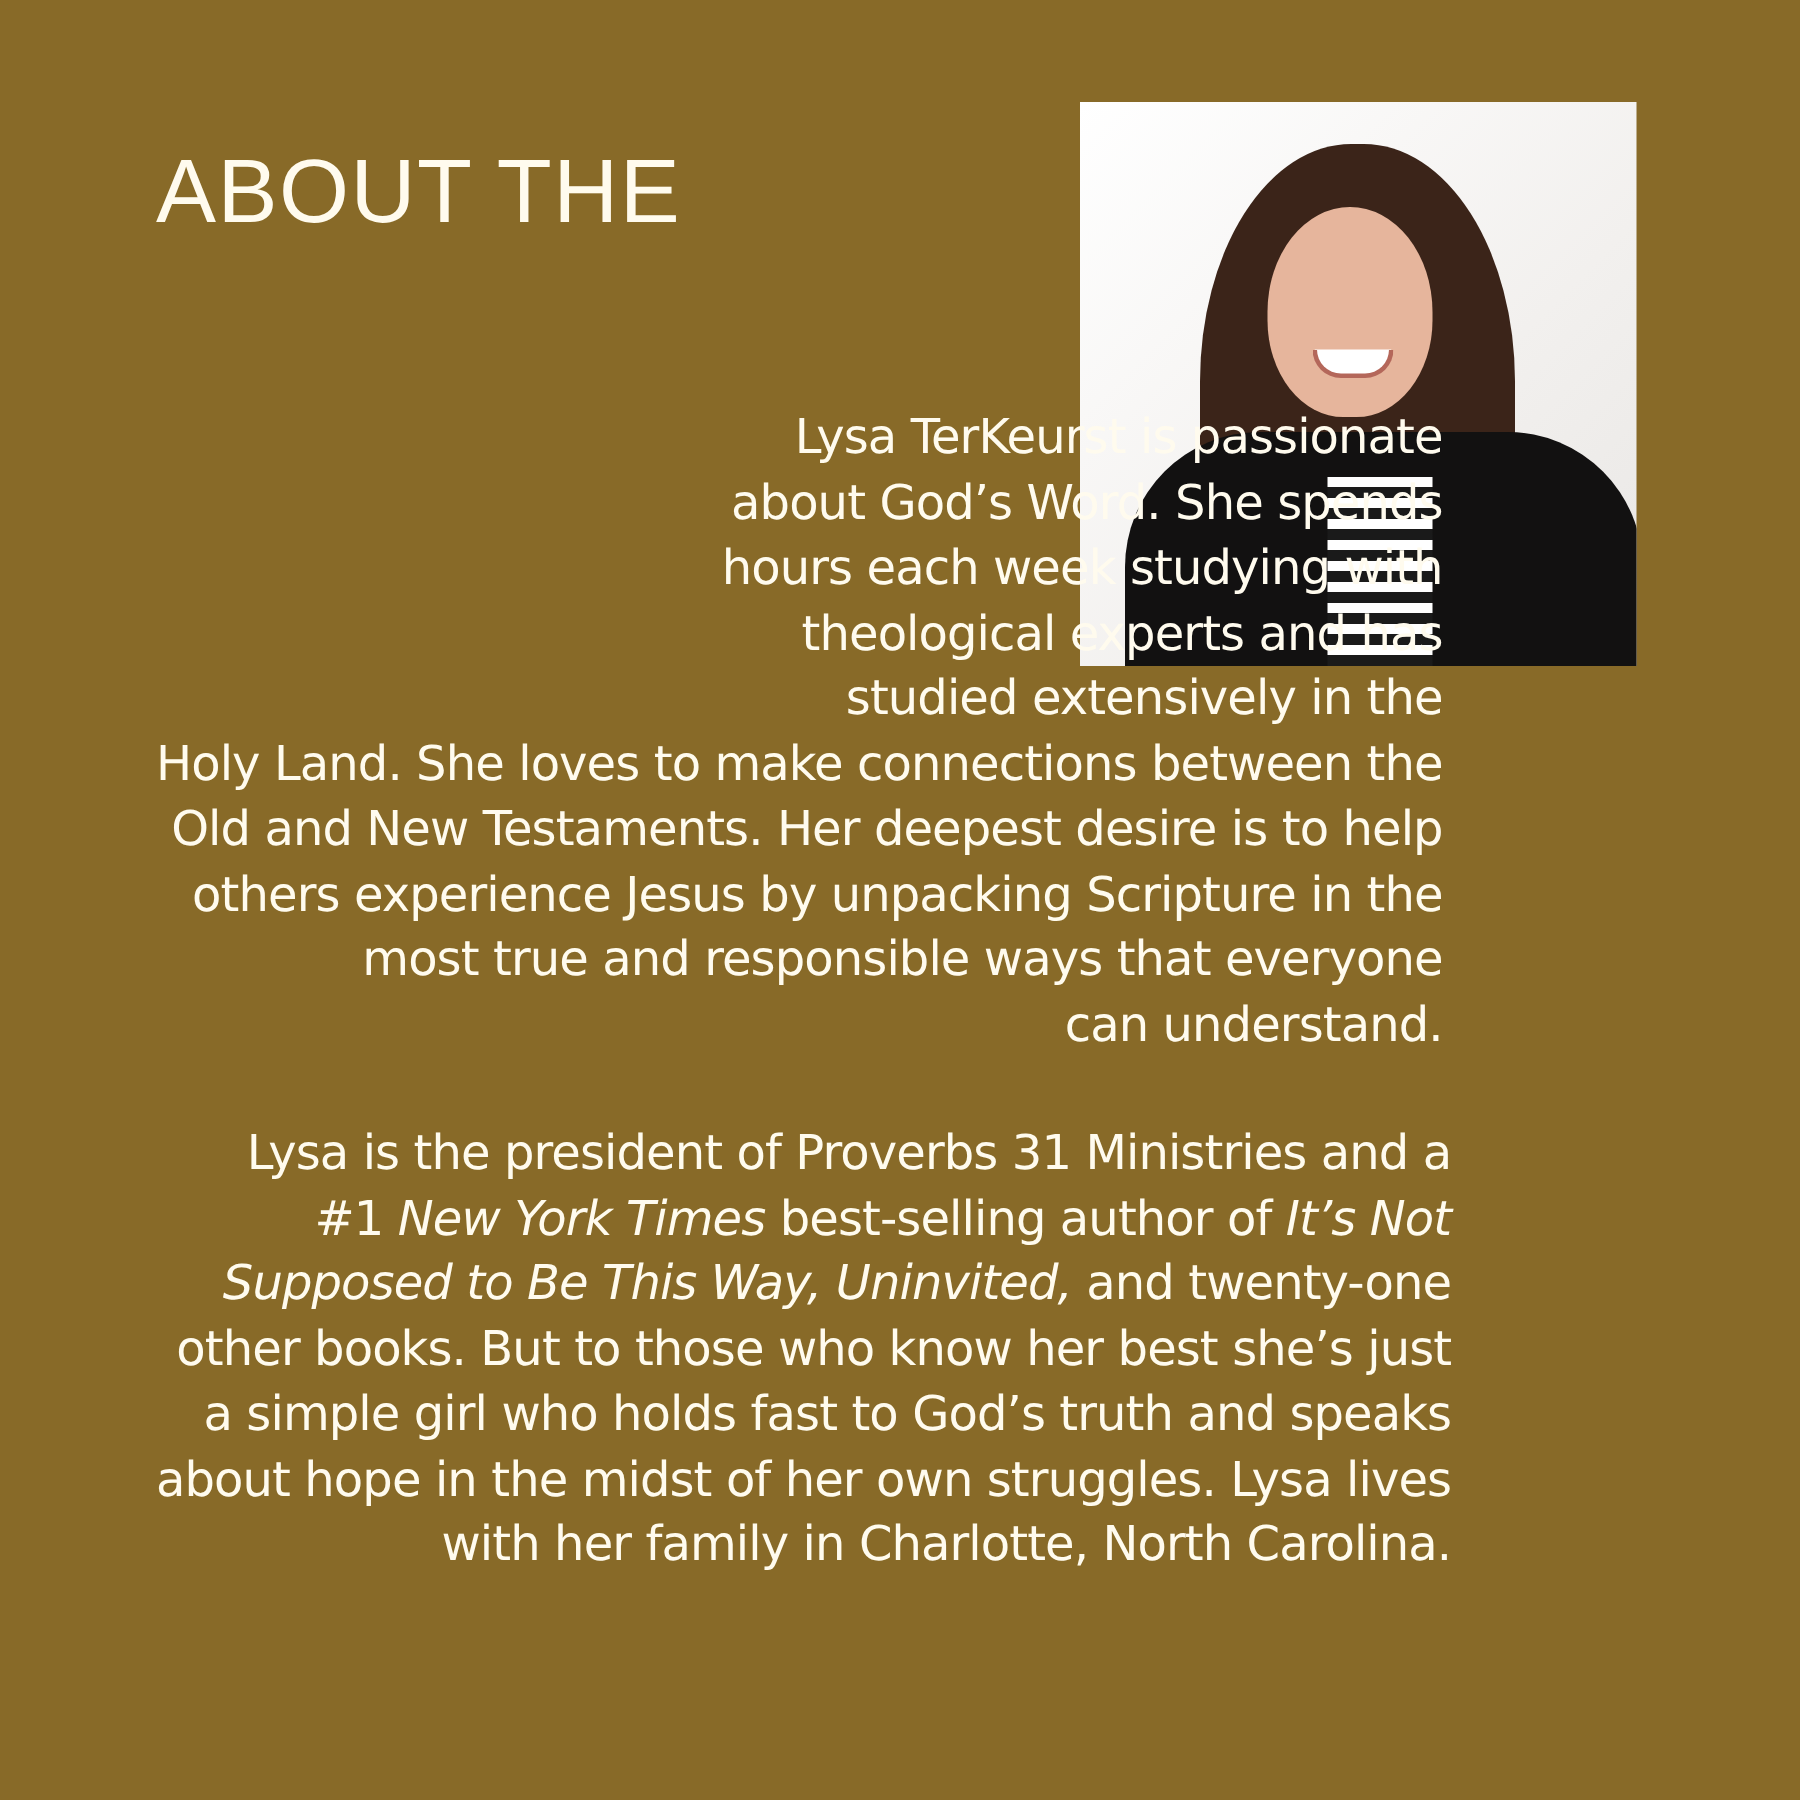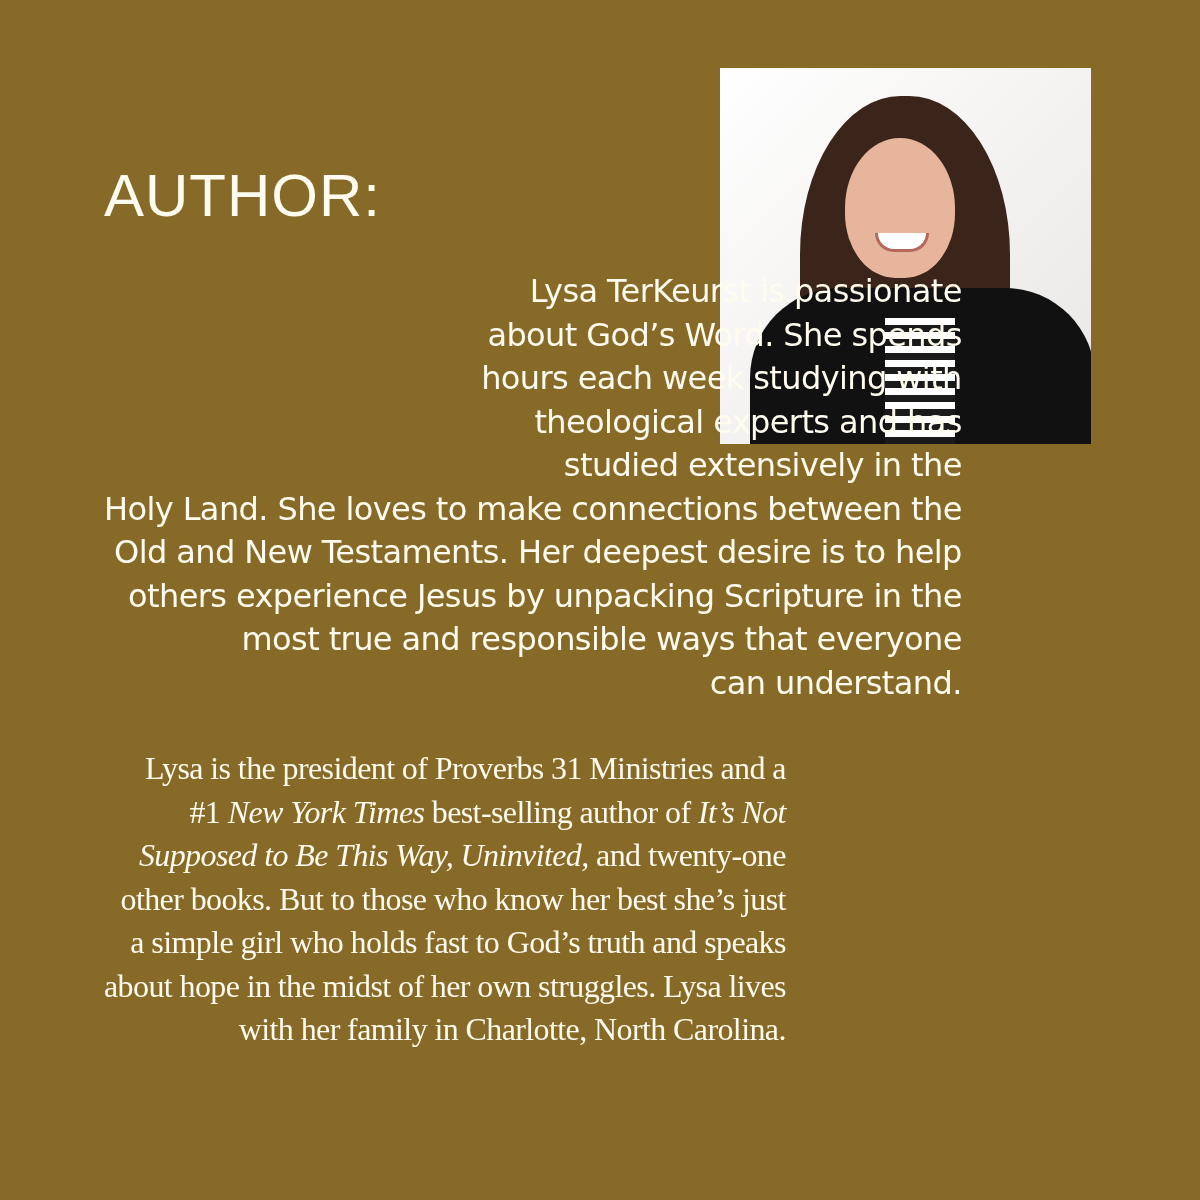--- a/index.html
+++ b/index.html
@@ -44,27 +44,27 @@
     }
     .bio {
       position: absolute; left: 104px; margin: 0;
       font-size: 32px; line-height: 43.5px; font-weight: 400;
       font-family: "DejaVu Sans", sans-serif;
       letter-spacing: -0.6px;
       white-space: pre;
       text-align: right;
     }
     .p1 { top: 270px; }
-    .p2 { top: 747px; font-family: Liberation Serif, serif; }
+    .p2 { top: 747px; }
     em { font-style: italic; }
   </style>
 </head>
 <body>
 
-<h1 class="title"><br><span>AUTHOR:</span></h1>
+<h1 class="title"><span>ABOUT THE</span><br></h1>
 
 <div class="photo" aria-label="Portrait of Lysa TerKeurst">
   <div class="hair"></div>
   <div class="jacket"></div>
   <div class="blouse"></div>
   <div class="face"></div>
   <div class="smile"></div>
 </div>
 
 <p class="bio p1"><span>Lysa TerKeurst is passionate</span>

